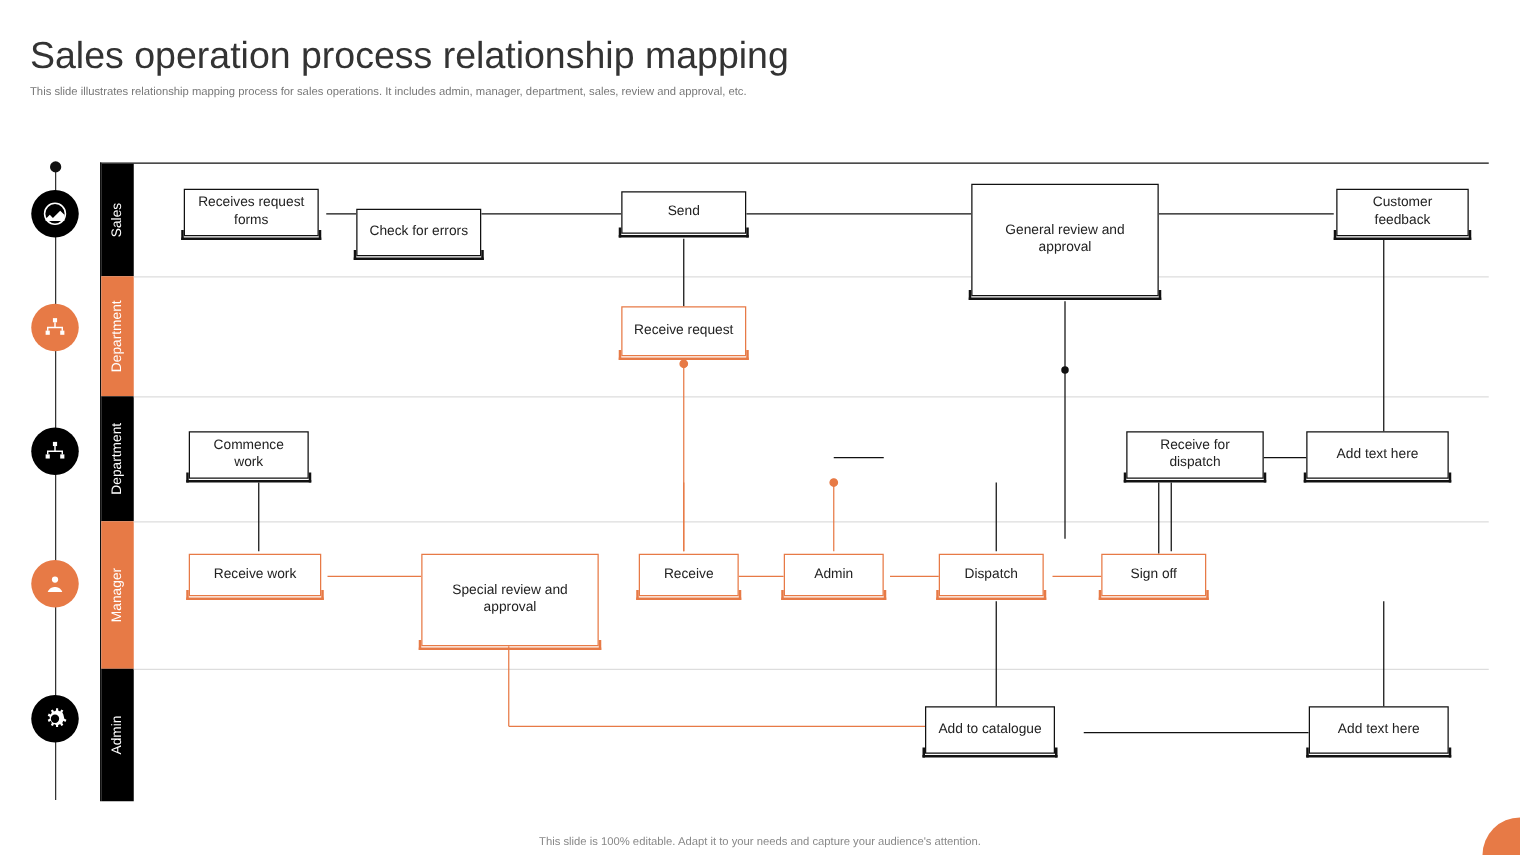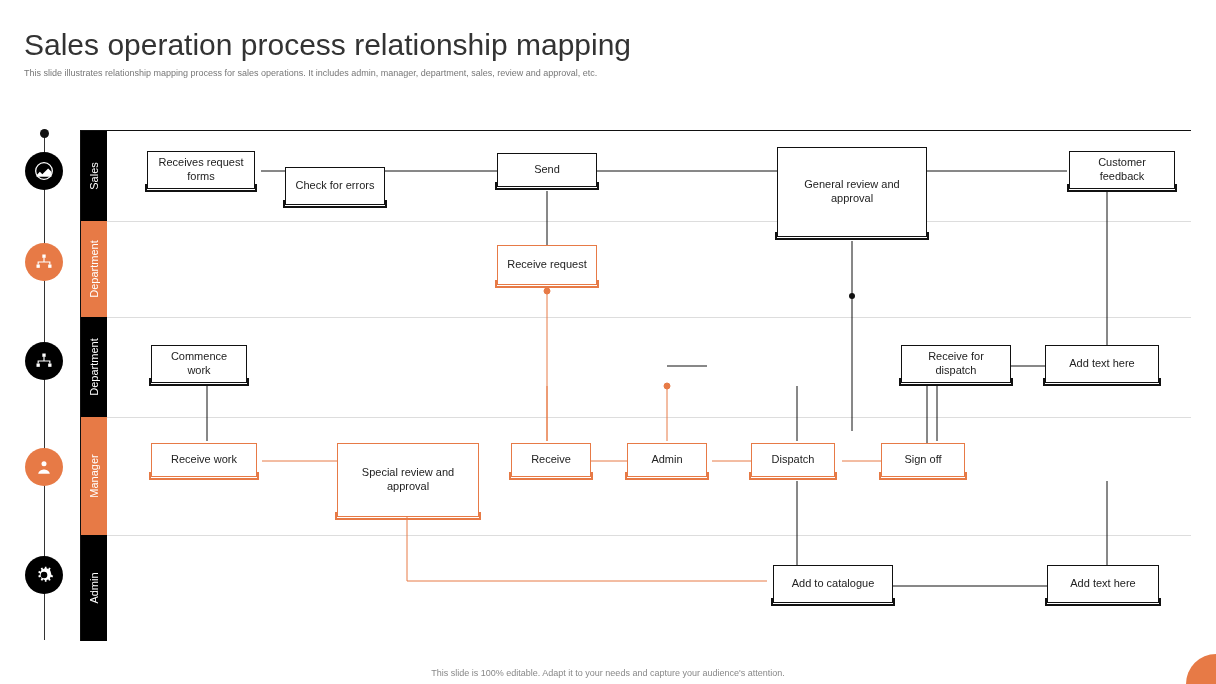--- a/index.html
+++ b/index.html
@@ -173,20 +173,20 @@
     <div class="box" style="left:820px;top:214px;width:110px;height:38px">Receive for dispatch</div>
     <div class="box" style="left:964px;top:214px;width:114px;height:38px">Add text here</div>
 
     <div class="box orange tall" style="left:256px;top:312px;width:142px;height:74px">Special review and approval</div>
     <div class="box orange" style="left:70px;top:312px;width:106px;height:34px">Receive work</div>
     <div class="box orange" style="left:430px;top:312px;width:80px;height:34px">Receive</div>
     <div class="box orange" style="left:546px;top:312px;width:80px;height:34px">Admin</div>
     <div class="box orange" style="left:670px;top:312px;width:84px;height:34px">Dispatch</div>
     <div class="box orange" style="left:800px;top:312px;width:84px;height:34px">Sign off</div>
 
-    <div class="box" style="left:692px;top:434px;width:120px;height:38px">Add to catalogue</div>
+    <div class="box" style="left:659px;top:434px;width:104px;height:38px">Add to catalogue</div>
     <div class="box" style="left:966px;top:434px;width:112px;height:38px">Add text here</div>
 
   </div>
 
   <div class="footer">This slide is 100% editable. Adapt it to your needs and capture your audience's attention.</div>
   <div class="corner"></div>
 </div>
 
 </body></html>

